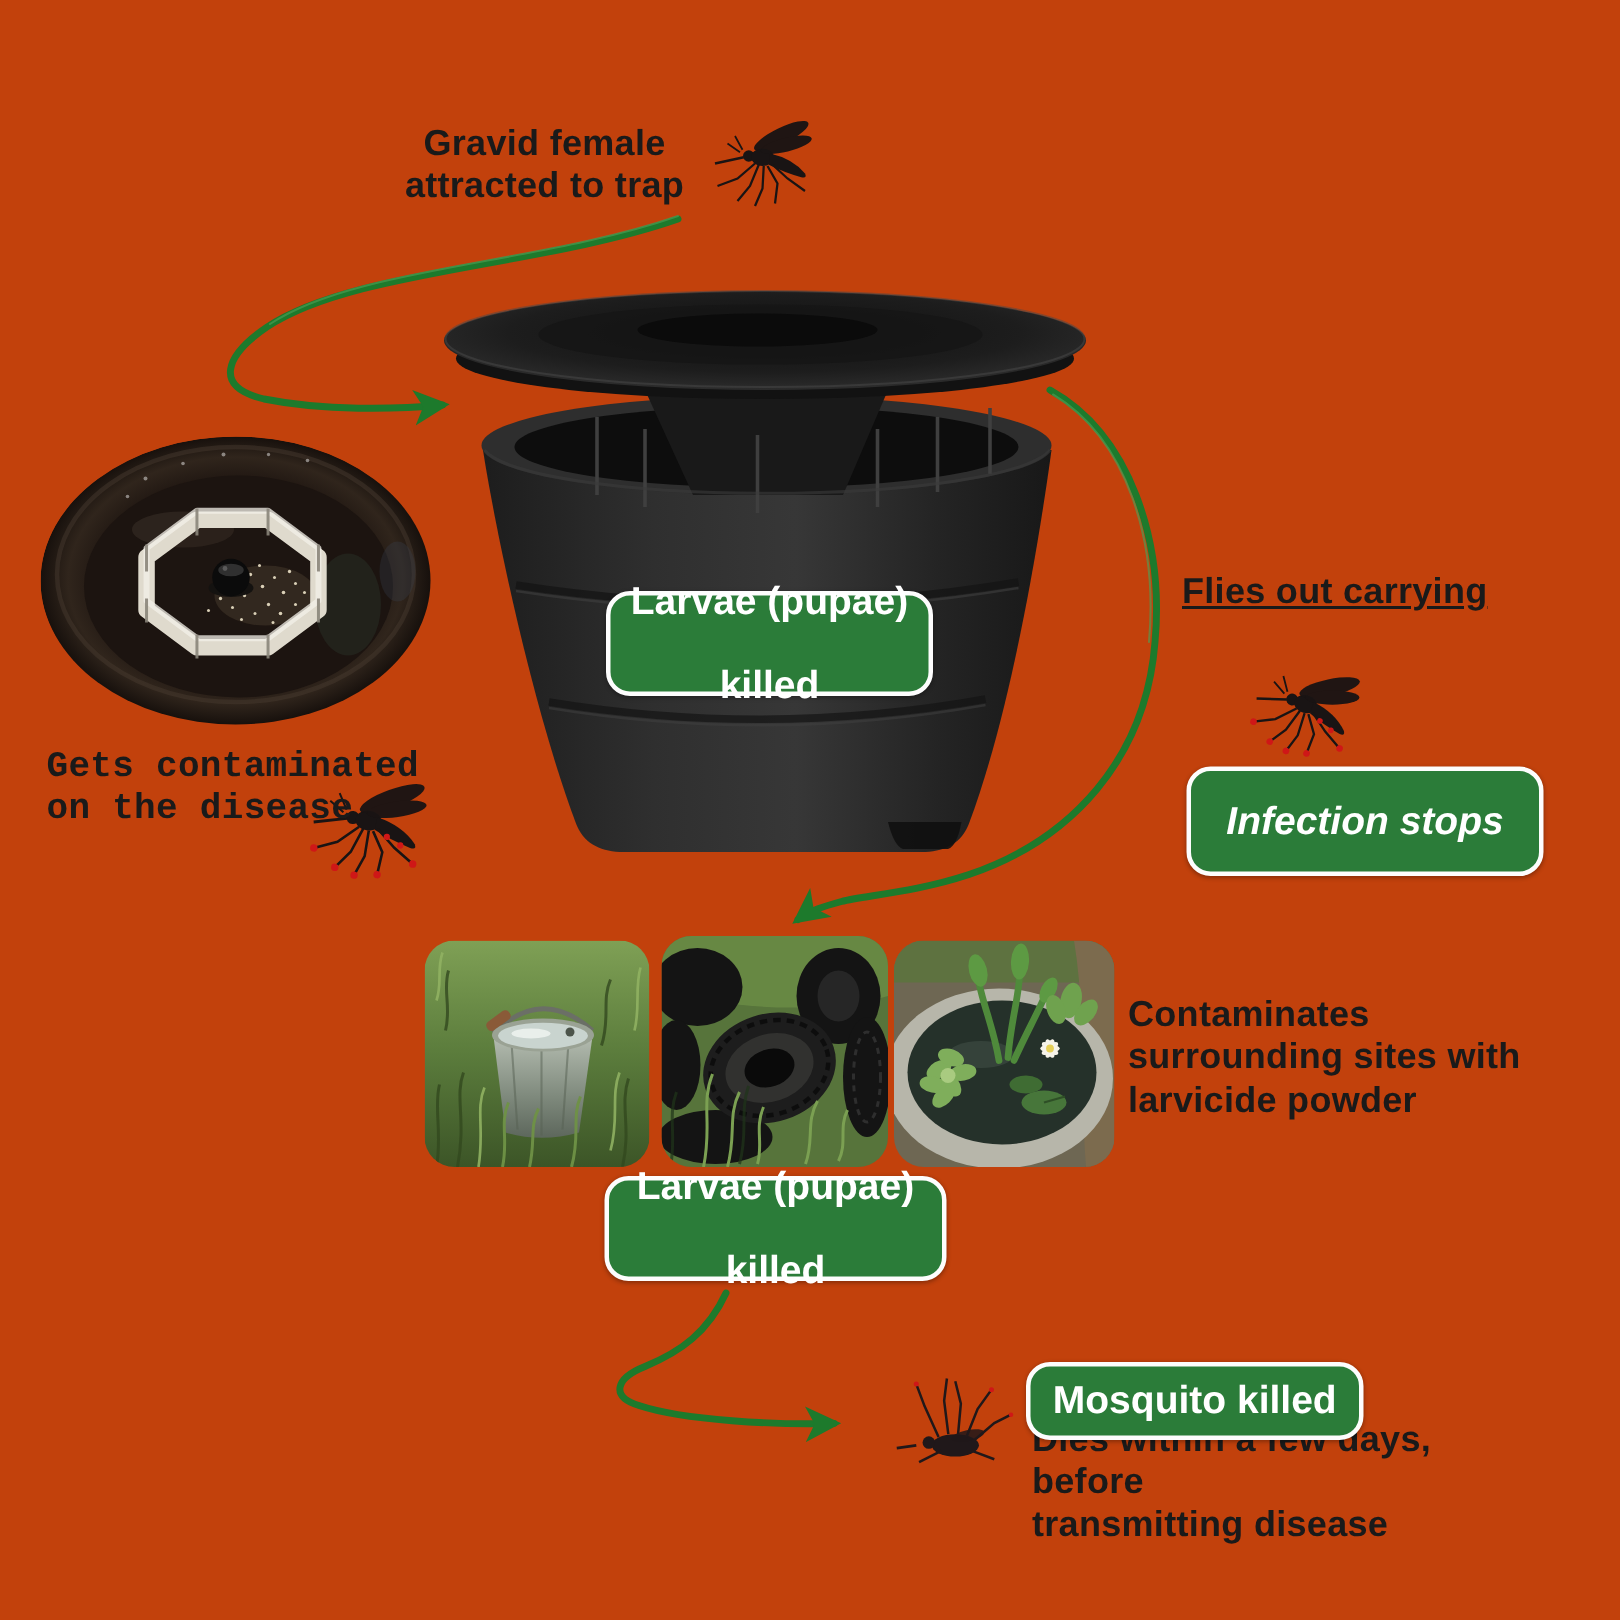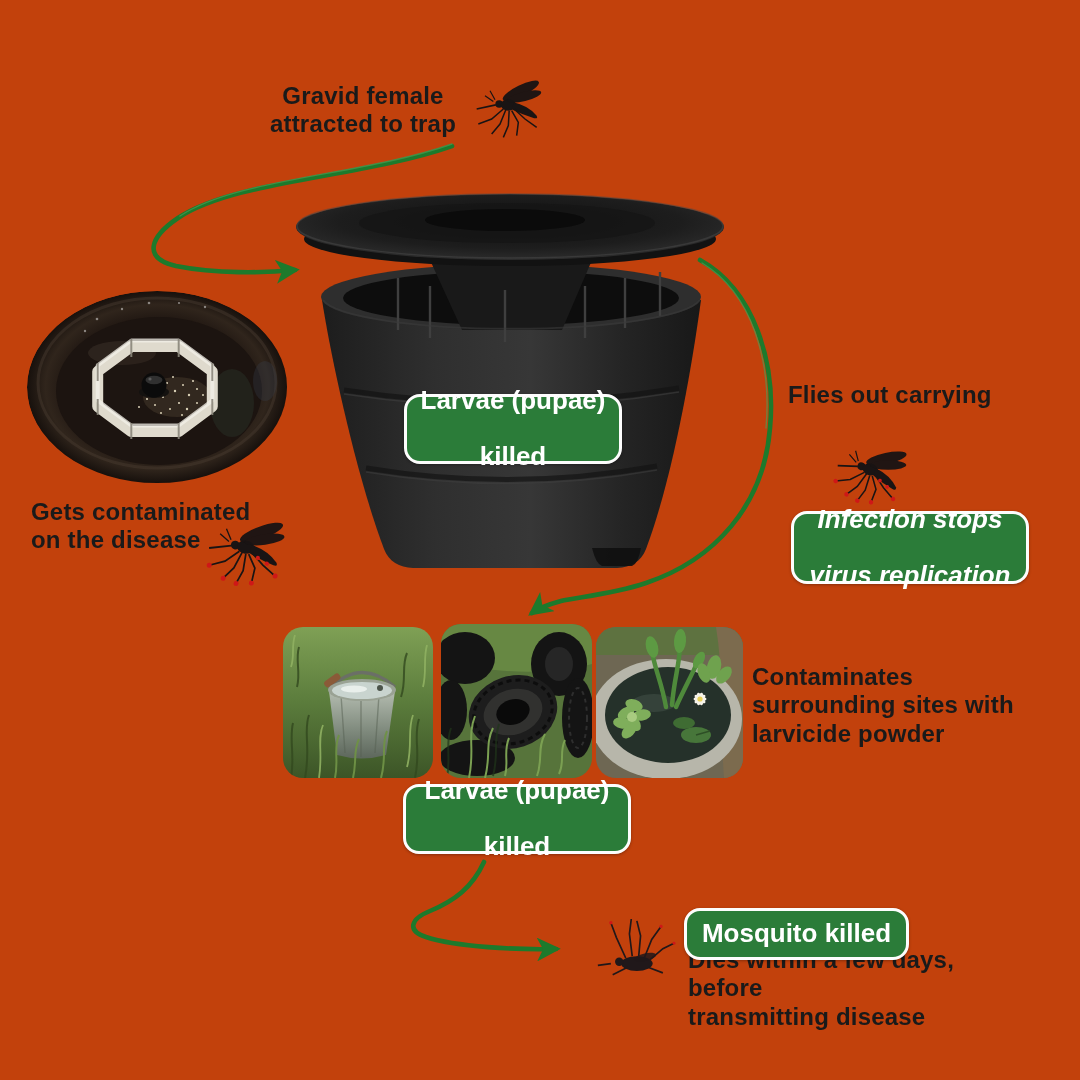--- a/index.html
+++ b/index.html
@@ -18,22 +18,22 @@
     position:absolute;z-index:5;background:#2b7c39;border:3px solid #fdfdfd;border-radius:16px;
     color:#ffffff;display:flex;flex-direction:column;justify-content:center;align-items:center;
     text-align:center;font-weight:700;font-size:26px;line-height:1.22;
     box-shadow:0 1px 3px rgba(0,0,0,.3);box-sizing:border-box;gap:24px;
   }
   #badge-trap{left:404px;top:394px;width:218px;height:70px;}
   #badge-infection{left:791px;top:511px;width:238px;height:73px;font-style:italic;}
   #badge-sites{left:403px;top:784px;width:228px;height:70px;}
   #badge-killed{left:684px;top:908px;width:225px;height:52px;}
   #cap-attract{left:262px;top:82px;width:202px;}
-  #cap-contaminated{left:31px;top:498px;width:260px;}
-  #cap-flies{left:788px;top:381px;width:220px;}
+  #cap-contaminated{left:31px;top:498px;width:260px;font-family:Liberation Mono, monospace;}
+  #cap-flies{left:788px;top:381px;width:220px;text-decoration:underline;}
   #cap-contaminates{left:752px;top:663px;width:270px;}
   #cap-dies{left:688px;top:946px;width:340px;}
   .photo{position:absolute;z-index:3;border-radius:20px;overflow:hidden;}
   #photo-bucket{left:283px;top:627px;width:150px;height:151px;}
   #photo-tires{left:441px;top:624px;width:151px;height:154px;}
   #photo-plants{left:596px;top:627px;width:147px;height:151px;}
   #photo-floater{
     position:absolute;z-index:2;left:27px;top:291px;width:261px;height:193px;
     border-radius:50%;overflow:hidden;
   }
@@ -437,21 +437,20 @@
     <span>surrounding sites with</span>
     <span>larvicide powder</span>
   </div>
 
   <div class="badge" id="badge-trap">
     <span>Larvae (pupae)</span>
     <span>killed</span>
   </div>
   <div class="badge" id="badge-infection">
     <span>Infection stops</span>
-    <span>virus replication</span>
   </div>
   <div class="badge" id="badge-sites">
     <span>Larvae (pupae)</span>
     <span>killed</span>
   </div>
   <div class="badge" id="badge-killed">
     <span>Mosquito killed</span>
   </div>
 
 </div>

